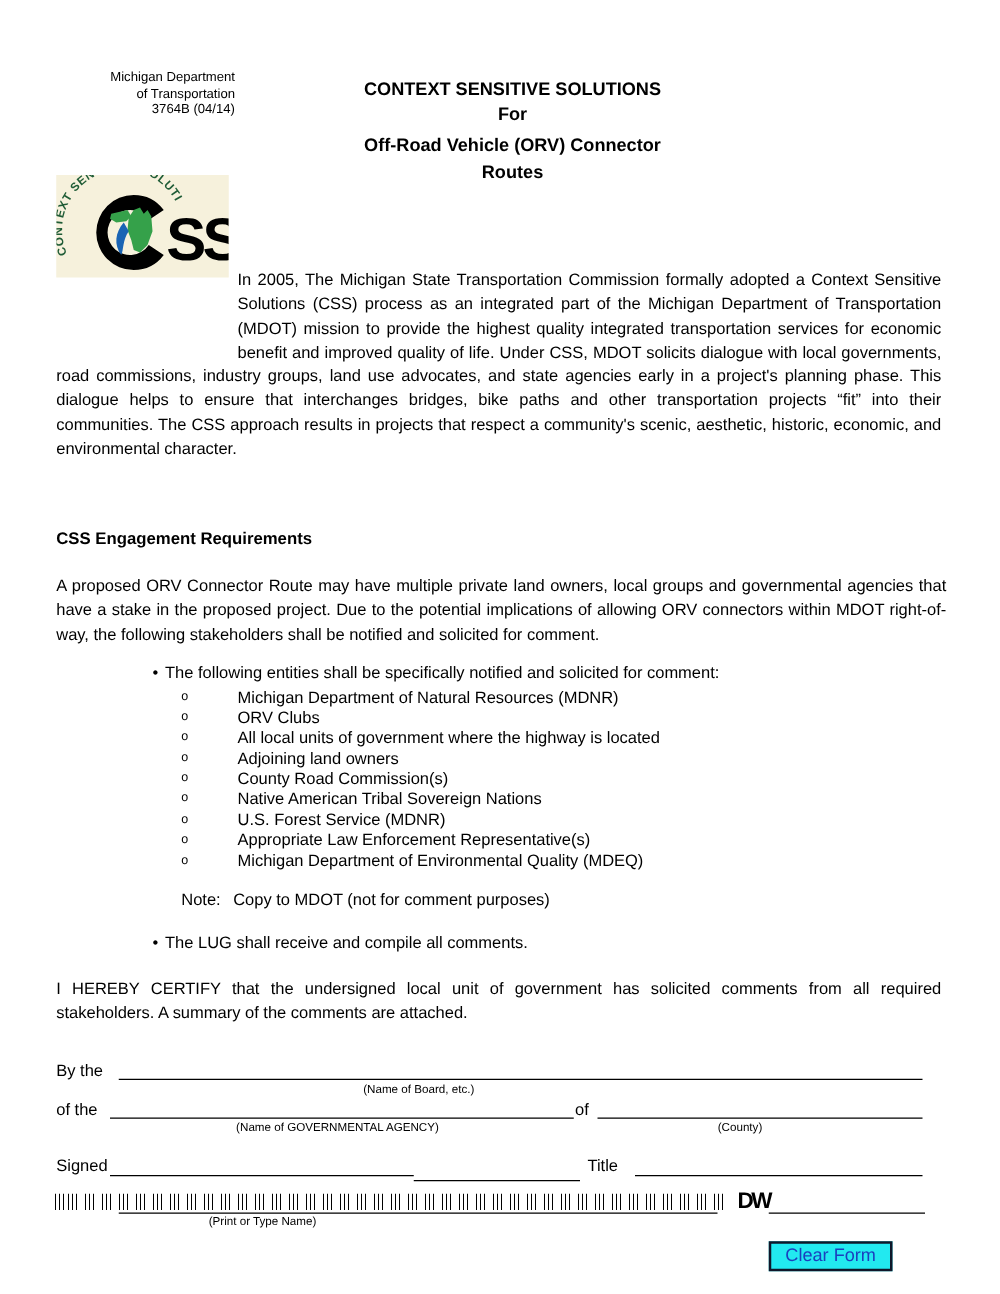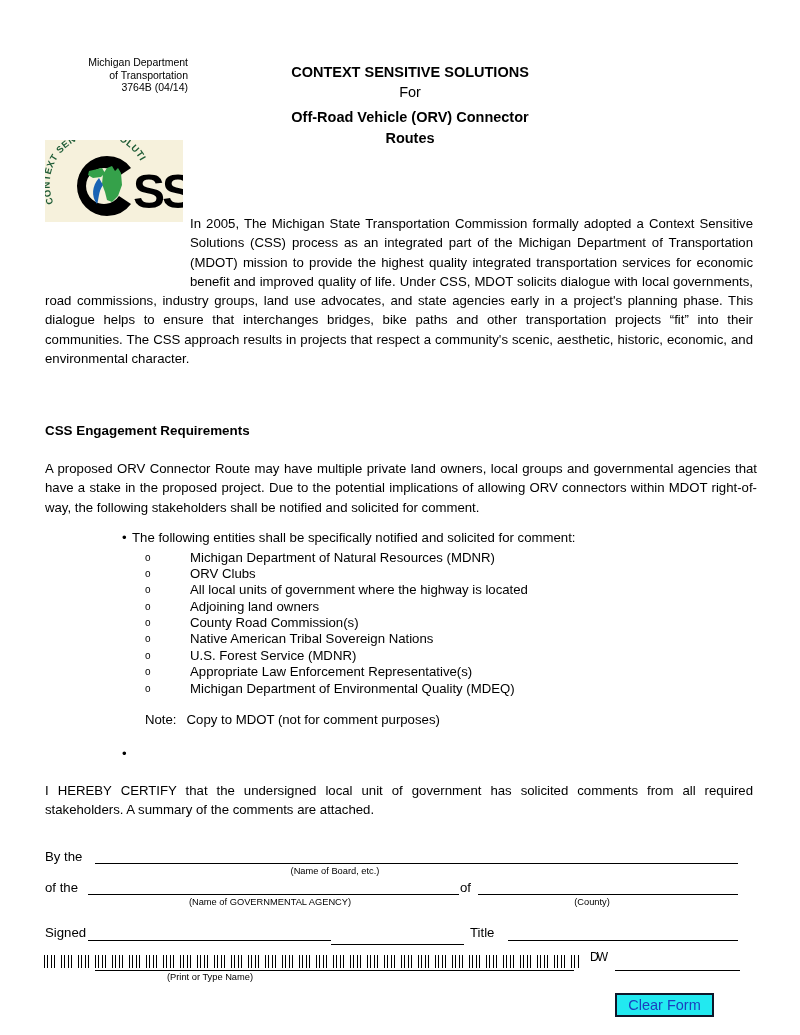--- a/index.html
+++ b/index.html
@@ -37,21 +37,21 @@
   .hdr-title {
     position: absolute;
     left: 200px;
     top: 62px;
     width: 420px;
     text-align: center;
     font-weight: bold;
     font-size: 14.5px;
     line-height: 20px;
   }
-  .hdr-title .ln2 { font-weight: normal; }
+  .hdr-title .ln2 { font-weight: bold; }
   .hdr-title2 {
     position: absolute;
     left: 200px;
     top: 107px;
     width: 420px;
     text-align: center;
     font-weight: bold;
     font-size: 14.5px;
     line-height: 21px;
   }
@@ -163,22 +163,22 @@
     background-image: repeating-linear-gradient(
       to right,
       #000 0px, #000 0.7px,
       #ffffff 0.7px, #ffffff 3.4px);
     background-color: #ffffff;
   }
   .dw {
     position: absolute;
     left: 590px;
     top: 950px;
-    font-size: 12px;
-    font-weight: normal;
+    font-size: 18px;
+    font-weight: bold;
     letter-spacing: -2px;
   }
 
   
   .clear-btn {
     position: absolute;
     left: 615px;
     top: 993px;
     width: 99px;
     height: 24px;
@@ -282,20 +282,21 @@
   <div class="sub-row" style="top:679px">
     <span class="sub-marker">o</span>
     <span class="sub-text">Michigan Department of Environmental Quality (MDEQ)</span>
   </div>
 
   <div class="note-row" style="top:712px">
     <span class="note-lbl">Note:</span><span>Copy to MDOT (not for comment purposes)</span>
   </div>
 
   <div class="bullet-dot" style="top:746px">•</div>
+  <div class="bullet-text" style="top:746px">The LUG shall receive and compile all comments.</div>
 
   <div class="para p4">I HEREBY CERTIFY that the undersigned local unit of government has solicited comments from all required stakeholders.  A summary of the comments are attached.</div>
 
   <div class="sig-lbl" style="left:45px; top:849px">By the</div>
   <div class="rule" style="left:95px; top:863px; width:643px"></div>
   <div class="cap" style="left:200px; top:866px; width:270px">(Name of Board, etc.)</div>
 
   <div class="sig-lbl" style="left:45px; top:880px">of the</div>
   <div class="rule" style="left:88px; top:894px; width:371px"></div>
   <div class="cap" style="left:120px; top:897px; width:300px">(Name of GOVERNMENTAL AGENCY)</div>

